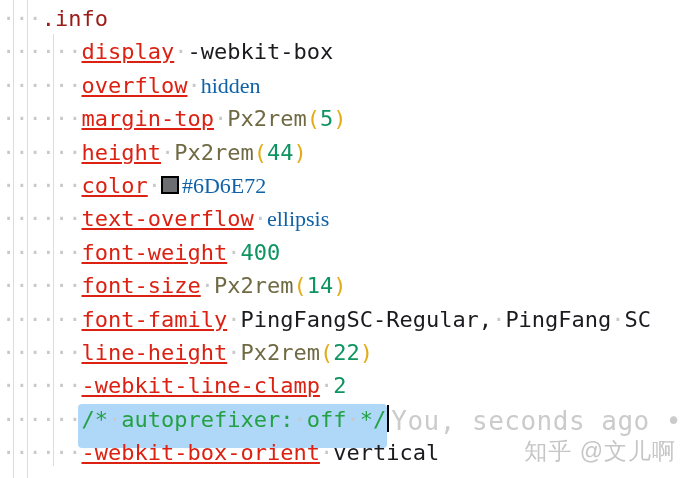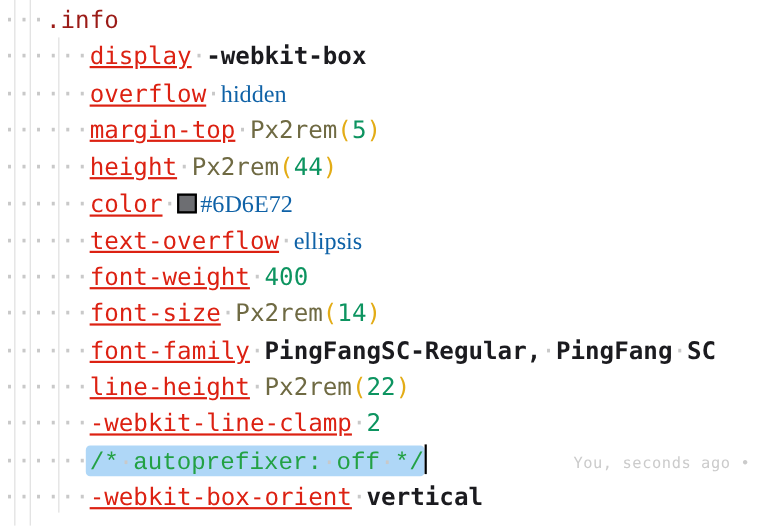--- a/index.html
+++ b/index.html
@@ -13,29 +13,30 @@
   .code-lines{position:absolute;left:2px;top:2px;right:0;}
   .code-line{position:relative;height:33.4px;}
   .ws{color:var(--c-dot);}
   .tk-selector{color:var(--c-selector);}
   .tk-property{color:var(--c-property);text-decoration:underline;}
   .tk-value{color:var(--c-value);font-family:Liberation Serif, serif;}
   .tk-func{color:var(--c-func);}
   .tk-paren{color:var(--c-paren);}
   .tk-number{color:var(--c-number);}
   .tk-comment{color:var(--c-comment);}
-  .tk-plain{color:var(--c-plain);font-weight:bold;}
-  .selection{background:var(--c-selection);border-radius:4px;padding:3px 1px 0 4px;margin-left:-4px;font-family:Liberation Mono, monospace;}
+  .tk-plain{color:var(--c-plain);}
+  .selection{background:var(--c-selection);border-radius:4px;padding:3px 1px 16px 4px;margin-left:-4px;}
   .cursor{display:inline-block;width:2px;height:27px;background:var(--c-cursor);vertical-align:-5px;}
   .swatch{display:inline-block;width:14px;height:14px;border:2px solid #000;margin:0 3px 0 0;vertical-align:-1px;}
-  .blame{position:absolute;right:6px;top:2px;font-size:14px;color:var(--c-blame);letter-spacing:0.5px;}
+  .blame{position:absolute;right:6px;top:2px;font-size:26px;color:var(--c-blame);letter-spacing:0.5px;}
   .watermark{position:absolute;right:12px;bottom:10px;font-size:23px;color:var(--c-watermark);
              font-family:"Liberation Sans","DejaVu Sans",sans-serif;letter-spacing:1px;}
 </style>
 </head>
 <body>
 
 <div class="editor">
   <div class="guide guide1"></div>
   <div class="guide guide2"></div>
   <div class="guide guide3"></div>
   <div class="code-lines"><div class="code-line"><span class="ws">·</span><span class="ws">·</span><span class="ws">·</span><span class="tk-selector">.info</span></div><div class="code-line"><span class="ws">·</span><span class="ws">·</span><span class="ws">·</span><span class="ws">·</span><span class="ws">·</span><span class="ws">·</span><span class="tk-property">display</span><span class="ws">·</span><span class="tk-plain">-webkit-box</span></div><div class="code-line"><span class="ws">·</span><span class="ws">·</span><span class="ws">·</span><span class="ws">·</span><span class="ws">·</span><span class="ws">·</span><span class="tk-property">overflow</span><span class="ws">·</span><span class="tk-value">hidden</span></div><div class="code-line"><span class="ws">·</span><span class="ws">·</span><span class="ws">·</span><span class="ws">·</span><span class="ws">·</span><span class="ws">·</span><span class="tk-property">margin-top</span><span class="ws">·</span><span class="tk-func">Px2rem</span><span class="tk-paren">(</span><span class="tk-number">5</span><span class="tk-paren">)</span></div><div class="code-line"><span class="ws">·</span><span class="ws">·</span><span class="ws">·</span><span class="ws">·</span><span class="ws">·</span><span class="ws">·</span><span class="tk-property">height</span><span class="ws">·</span><span class="tk-func">Px2rem</span><span class="tk-paren">(</span><span class="tk-number">44</span><span class="tk-paren">)</span></div><div class="code-line"><span class="ws">·</span><span class="ws">·</span><span class="ws">·</span><span class="ws">·</span><span class="ws">·</span><span class="ws">·</span><span class="tk-property">color</span><span class="ws">·</span><span class="swatch" style="background: rgb(109, 110, 114);"></span><span class="tk-value">#6D6E72</span></div><div class="code-line"><span class="ws">·</span><span class="ws">·</span><span class="ws">·</span><span class="ws">·</span><span class="ws">·</span><span class="ws">·</span><span class="tk-property">text-overflow</span><span class="ws">·</span><span class="tk-value">ellipsis</span></div><div class="code-line"><span class="ws">·</span><span class="ws">·</span><span class="ws">·</span><span class="ws">·</span><span class="ws">·</span><span class="ws">·</span><span class="tk-property">font-weight</span><span class="ws">·</span><span class="tk-number">400</span></div><div class="code-line"><span class="ws">·</span><span class="ws">·</span><span class="ws">·</span><span class="ws">·</span><span class="ws">·</span><span class="ws">·</span><span class="tk-property">font-size</span><span class="ws">·</span><span class="tk-func">Px2rem</span><span class="tk-paren">(</span><span class="tk-number">14</span><span class="tk-paren">)</span></div><div class="code-line"><span class="ws">·</span><span class="ws">·</span><span class="ws">·</span><span class="ws">·</span><span class="ws">·</span><span class="ws">·</span><span class="tk-property">font-family</span><span class="ws">·</span><span class="tk-plain">PingFangSC-Regular,</span><span class="ws">·</span><span class="tk-plain">PingFang</span><span class="ws">·</span><span class="tk-plain">SC</span></div><div class="code-line"><span class="ws">·</span><span class="ws">·</span><span class="ws">·</span><span class="ws">·</span><span class="ws">·</span><span class="ws">·</span><span class="tk-property">line-height</span><span class="ws">·</span><span class="tk-func">Px2rem</span><span class="tk-paren">(</span><span class="tk-number">22</span><span class="tk-paren">)</span></div><div class="code-line"><span class="ws">·</span><span class="ws">·</span><span class="ws">·</span><span class="ws">·</span><span class="ws">·</span><span class="ws">·</span><span class="tk-property">-webkit-line-clamp</span><span class="ws">·</span><span class="tk-number">2</span></div><div class="code-line"><span class="ws">·</span><span class="ws">·</span><span class="ws">·</span><span class="ws">·</span><span class="ws">·</span><span class="ws">·</span><span class="selection"><span class="tk-comment">/*</span><span class="ws">·</span><span class="tk-comment">autoprefixer:</span><span class="ws">·</span><span class="tk-comment">off</span><span class="ws">·</span><span class="tk-comment">*/</span></span><span class="cursor"></span><span class="blame">You, seconds ago •</span></div><div class="code-line"><span class="ws">·</span><span class="ws">·</span><span class="ws">·</span><span class="ws">·</span><span class="ws">·</span><span class="ws">·</span><span class="tk-property">-webkit-box-orient</span><span class="ws">·</span><span class="tk-plain">vertical</span></div></div>
+  <div class="watermark">知乎 @文儿啊</div>
 </div>
 
 </body></html>

